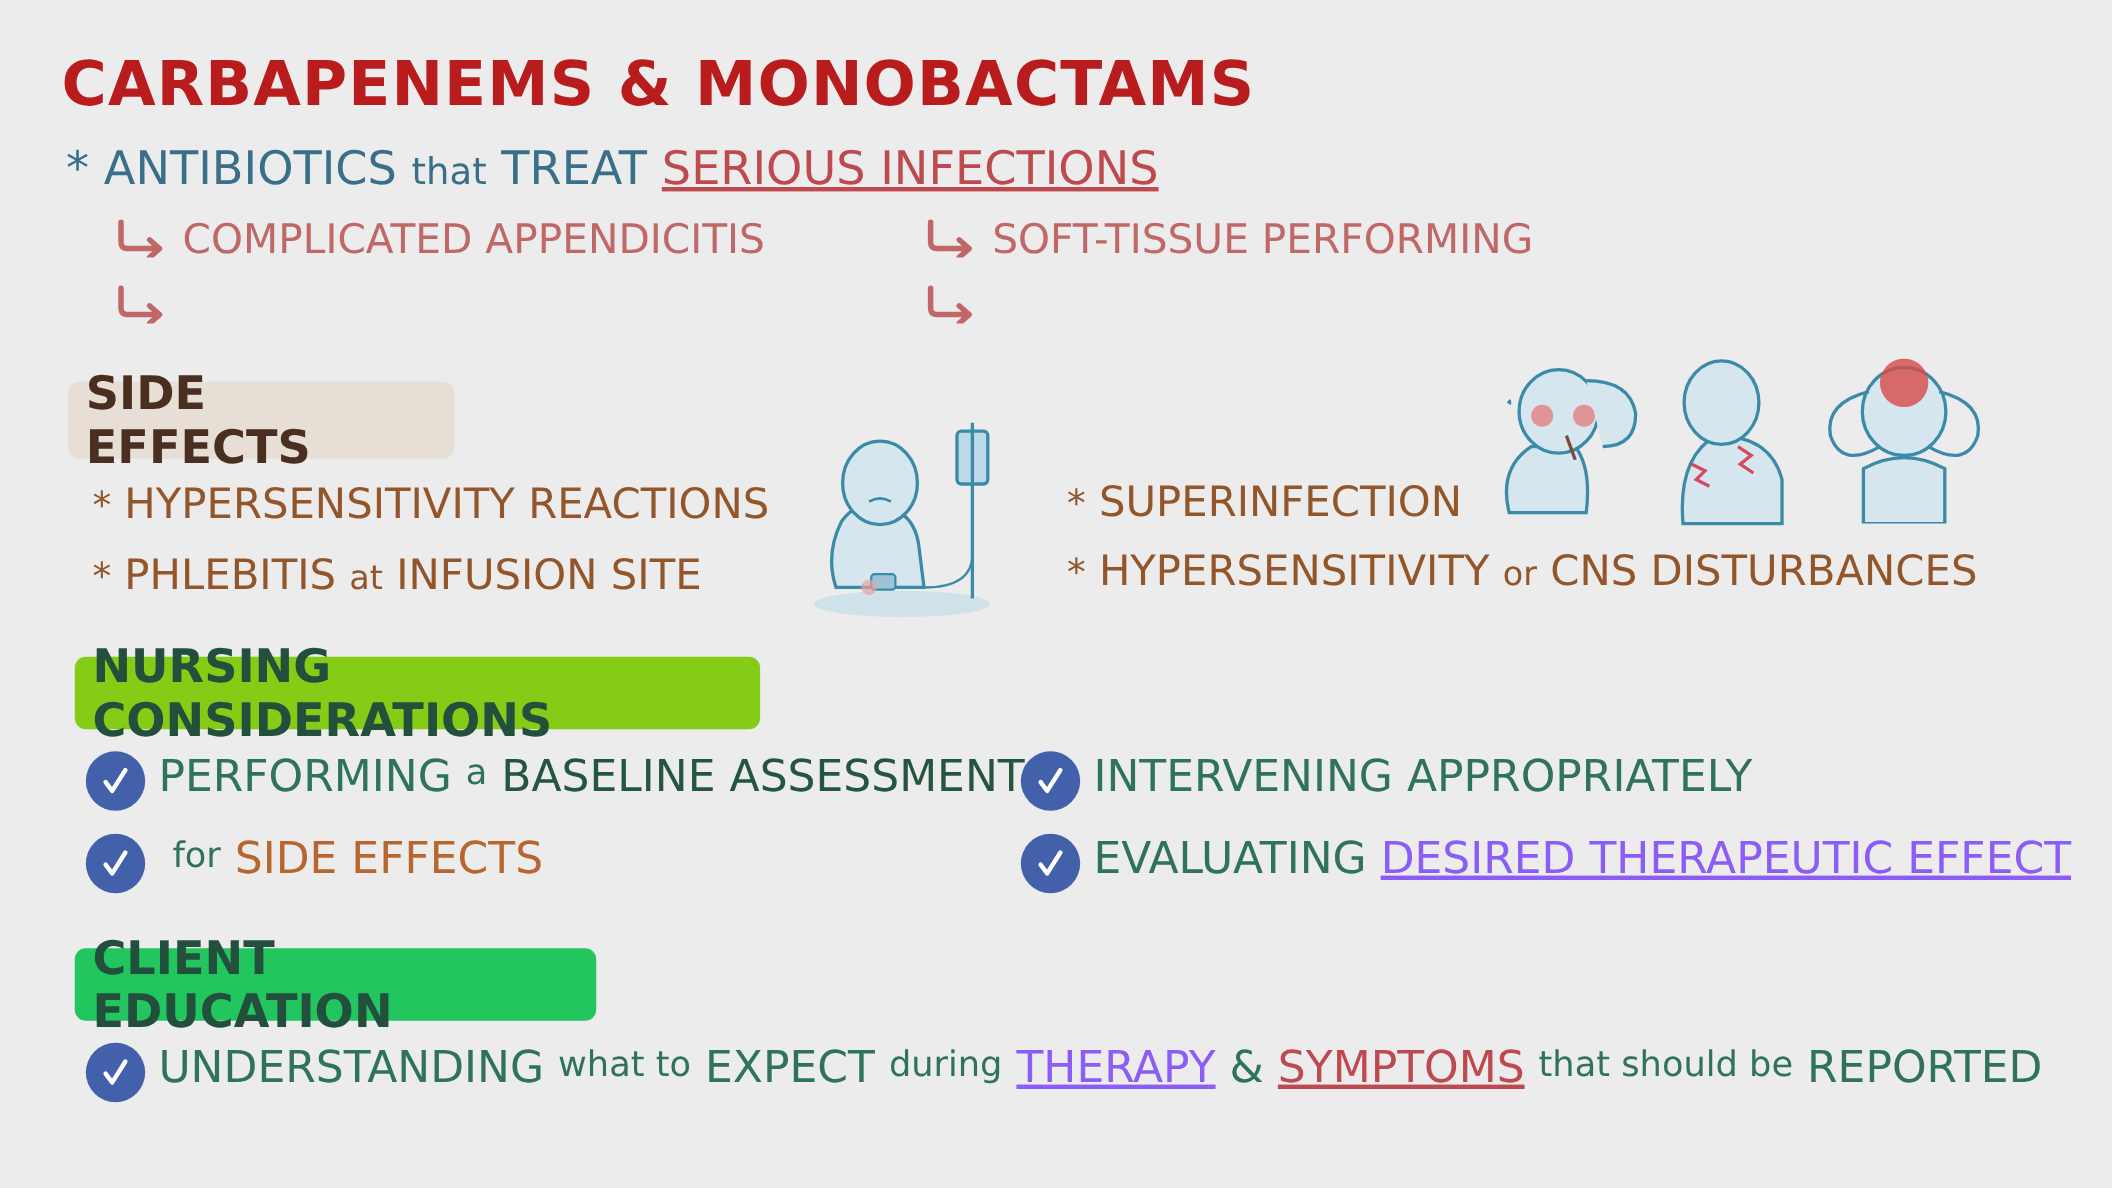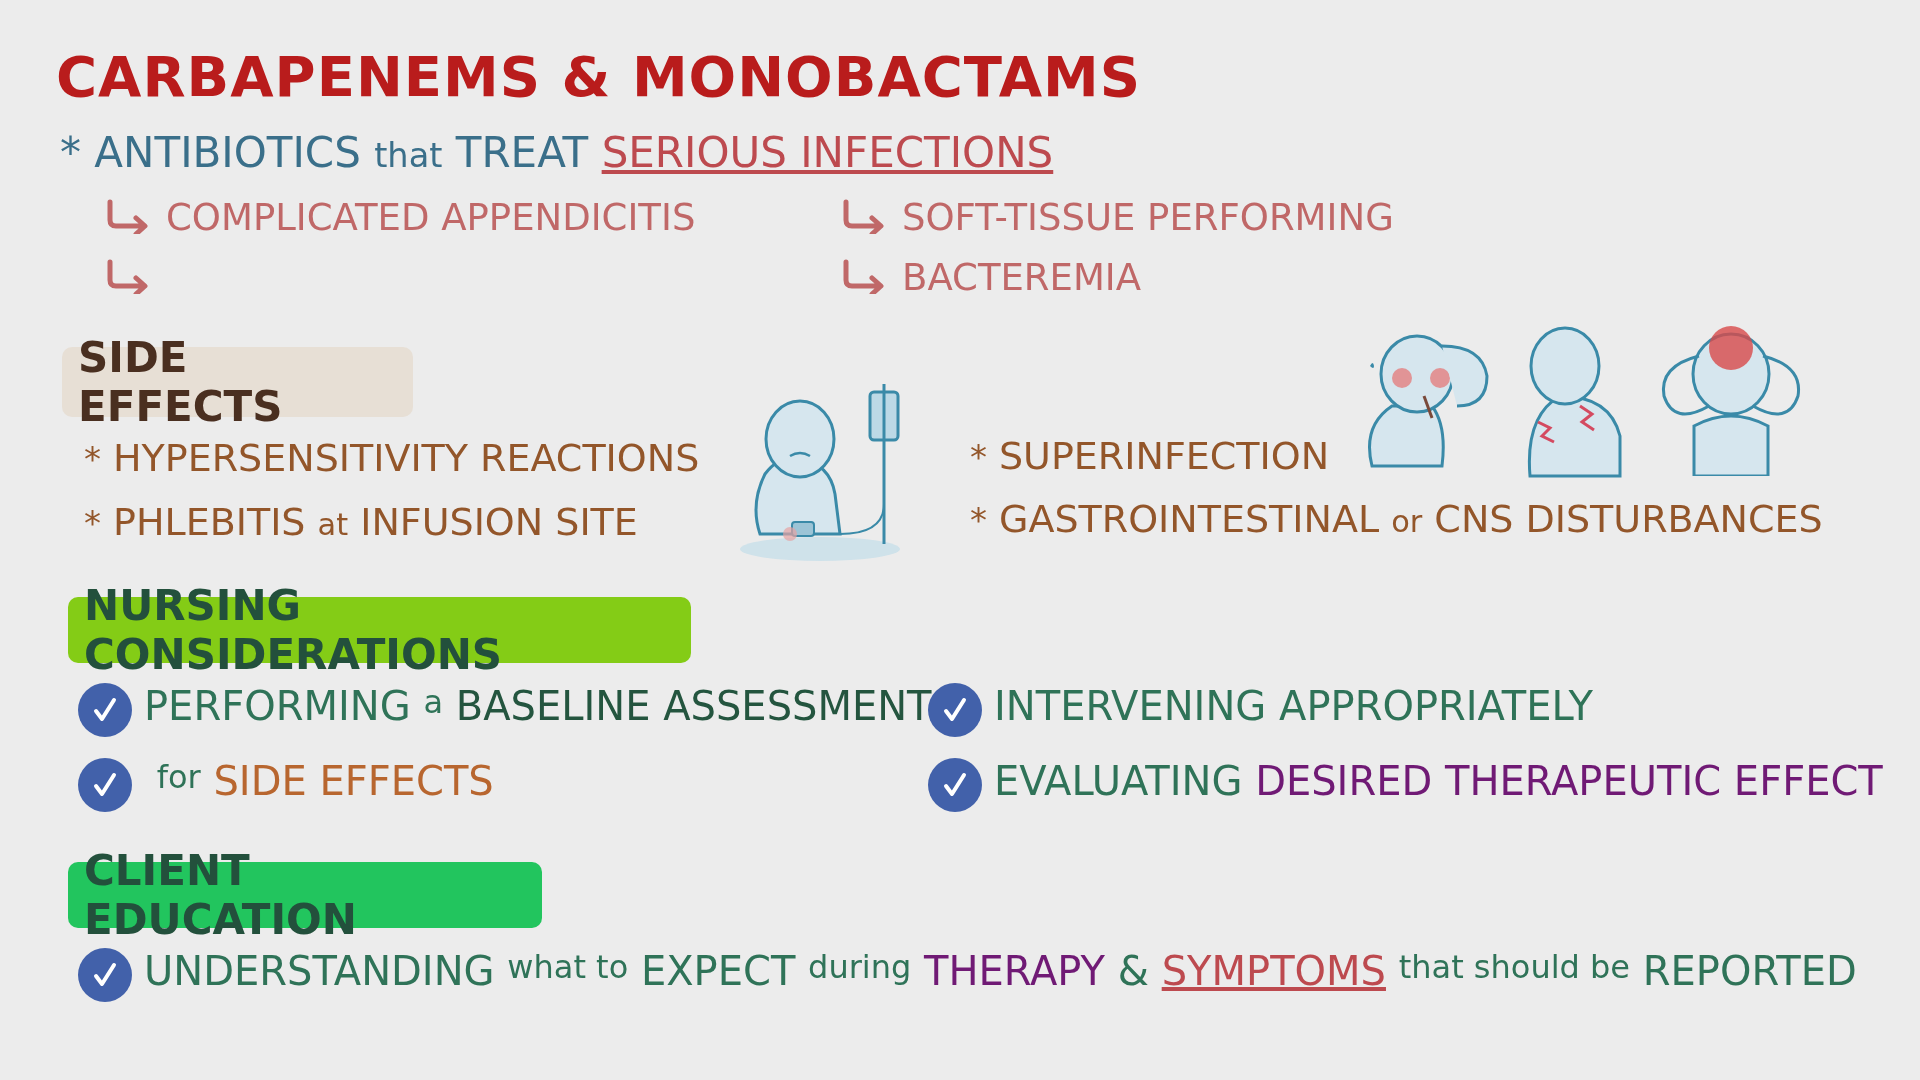--- a/index.html
+++ b/index.html
@@ -12,21 +12,21 @@
   .abs { position: absolute; white-space: nowrap; }
   .title {
     left: 56px; top: 44px; font-size: 56px; font-weight: bold;
     color: #b91c1c; letter-spacing: 1px;
   }
   .intro { left: 60px; top: 128px; font-size: 42px; letter-spacing: 0px; }
   .c-blue-teal { color: #3a6f8a; }
   .c-red { color: #bd4a4f; text-decoration: underline; }
   .c-green { color: #2f7358; }
   .c-dkgreen { color: #24553f; }
-  .c-blue { color: #701a75; }
+  .c-blue { color: #8b5cf6; text-decoration: underline; }
   .c-orange { color: #b8662f; }
   .small-lower { font-size: 0.8em; }
 
   .sub { font-size: 37px; color: #c06868; }
   .arrow { display: inline-block; width: 48px; height: 36px; vertical-align: -4px; margin-right: 14px; }
 
   .hdr-box {
     position: absolute; border-radius: 10px;
     font-weight: bold; font-size: 42px;
     display: flex; align-items: center; padding: 0 16px; box-sizing: border-box;
@@ -72,40 +72,40 @@
     </svg>
 </div>
 <div class="abs sub" style="left:840px; top:196px;">
   <svg class="arrow" viewBox="0 0 48 36">
       <path d="M6 4 V22 Q6 28 12 28 H40 M32 20 L41 28 L32 36" fill="none" stroke="#c06868" stroke-width="5" stroke-linecap="round" stroke-linejoin="round"></path>
     </svg><span>SOFT-TISSUE PERFORMING</span>
 </div>
 <div class="abs sub" style="left:840px; top:256px;">
   <svg class="arrow" viewBox="0 0 48 36">
       <path d="M6 4 V22 Q6 28 12 28 H40 M32 20 L41 28 L32 36" fill="none" stroke="#c06868" stroke-width="5" stroke-linecap="round" stroke-linejoin="round"></path>
-    </svg><span>BACTEREMIA</span>
+    </svg>
 </div>
 
 <div class="hdr-box hdr-side">
   <span>SIDE EFFECTS</span>
 </div>
 
 <div class="abs se-item" style="left:84px; top:436px;">
   <span class="star">*</span><span>HYPERSENSITIVITY REACTIONS</span>
 </div>
 <div class="abs se-item" style="left:84px; top:500px;">
   <span class="star">*</span><span>PHLEBITIS</span>
   <span class="small-lower">at</span>
   <span>INFUSION SITE</span>
 </div>
 <div class="abs se-item" style="left:970px; top:434px;">
   <span class="star">*</span><span>SUPERINFECTION</span>
 </div>
 <div class="abs se-item" style="left:970px; top:497px;">
-  <span class="star">*</span><span>GASTROINTESTINAL</span>
+  <span class="star">*</span><span>HYPERSENSITIVITY</span>
   <span class="small-lower">or</span>
   <span>CNS DISTURBANCES</span>
 </div>
 
 <svg class="illus" style="left:730px; top:384px;" width="180" height="180" viewBox="0 0 180 180">
   <ellipse cx="90" cy="165" rx="80" ry="12" fill="#cfe2ea"></ellipse>
   <rect x="140" y="8" width="28" height="48" rx="4" fill="#bcd9e6" stroke="#3a8aa8" stroke-width="3"></rect>
   <line x1="154" y1="0" x2="154" y2="160" stroke="#3a8aa8" stroke-width="3"></line>
   <path d="M154 60 V120 Q154 150 110 150" fill="none" stroke="#3a8aa8" stroke-width="2"></path>
   <path d="M30 150 Q20 120 35 90 Q50 70 70 75 Q100 80 105 110 L110 150 Z" fill="#d6e6ee" stroke="#3a8aa8" stroke-width="3"></path>

